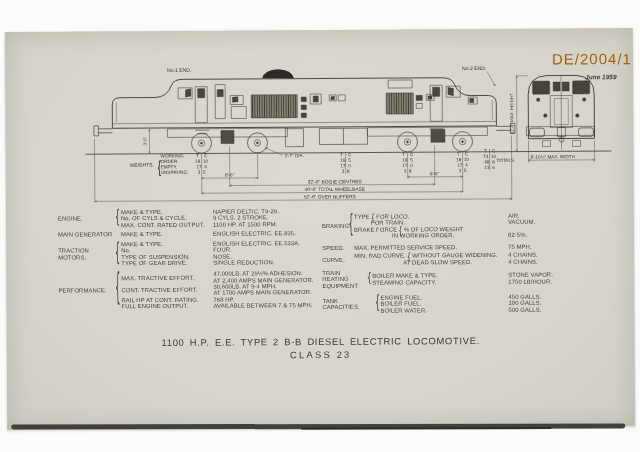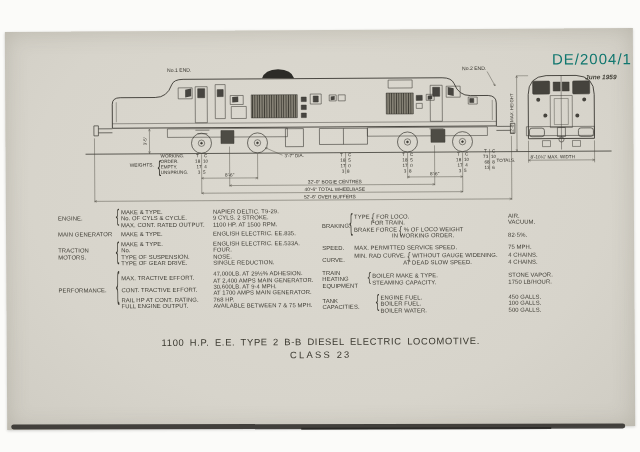--- a/index.html
+++ b/index.html
@@ -9,21 +9,21 @@
   .paper{position:absolute;left:6px;top:30px;width:628px;height:398px;
          background:radial-gradient(ellipse at 50% 40%, #dcd9d0 0%, #d7d4cb 65%, #cfccc3 100%);
          box-shadow: inset 0 0 22px rgba(95,90,72,.22), 0 1px 3px rgba(0,0,0,.18);}
   .scan-edge{position:absolute;left:10px;top:424px;width:614px;height:5px;background:#33312d;
              border-radius:3px;transform:rotate(.25deg);opacity:.9;}
   .scan-edge2{position:absolute;left:300px;top:428px;width:250px;height:2px;background:#23221f;
               transform:rotate(.2deg);opacity:.8;}
   svg.art{position:absolute;left:0;top:0;width:640px;height:452px;
           font-family:"Liberation Sans",sans-serif;}
   svg.art text{fill:#34322b;}
-  .dwg-no{position:absolute;left:553px;top:52px;font-size:15px;letter-spacing:1px;color:#0f766e;}
+  .dwg-no{position:absolute;left:553px;top:52px;font-size:15px;letter-spacing:1px;color:#a16207;}
   .dwg-date{position:absolute;left:586px;top:75px;font-size:6.5px;font-weight:bold;
             font-style:italic;color:#44423a;}
   .title{position:absolute;left:100px;top:336px;width:440px;text-align:center;color:#3a382f;}
   .title .t1{font-size:9.4px;letter-spacing:.7px;word-spacing:2px;}
   .title .t2{font-size:9.4px;letter-spacing:2.2px;margin-top:2px;}
   .spec-group{position:absolute;font-size:5.9px;line-height:6.3px;color:#3c3a32;letter-spacing:.08px;}
   .spec-left{left:58px;top:208px;width:262px;}
   .spec-right{left:322px;top:214px;width:250px;}
   .sec{display:flex;align-items:center;}
   .cat{flex:none;white-space:pre-line;}

